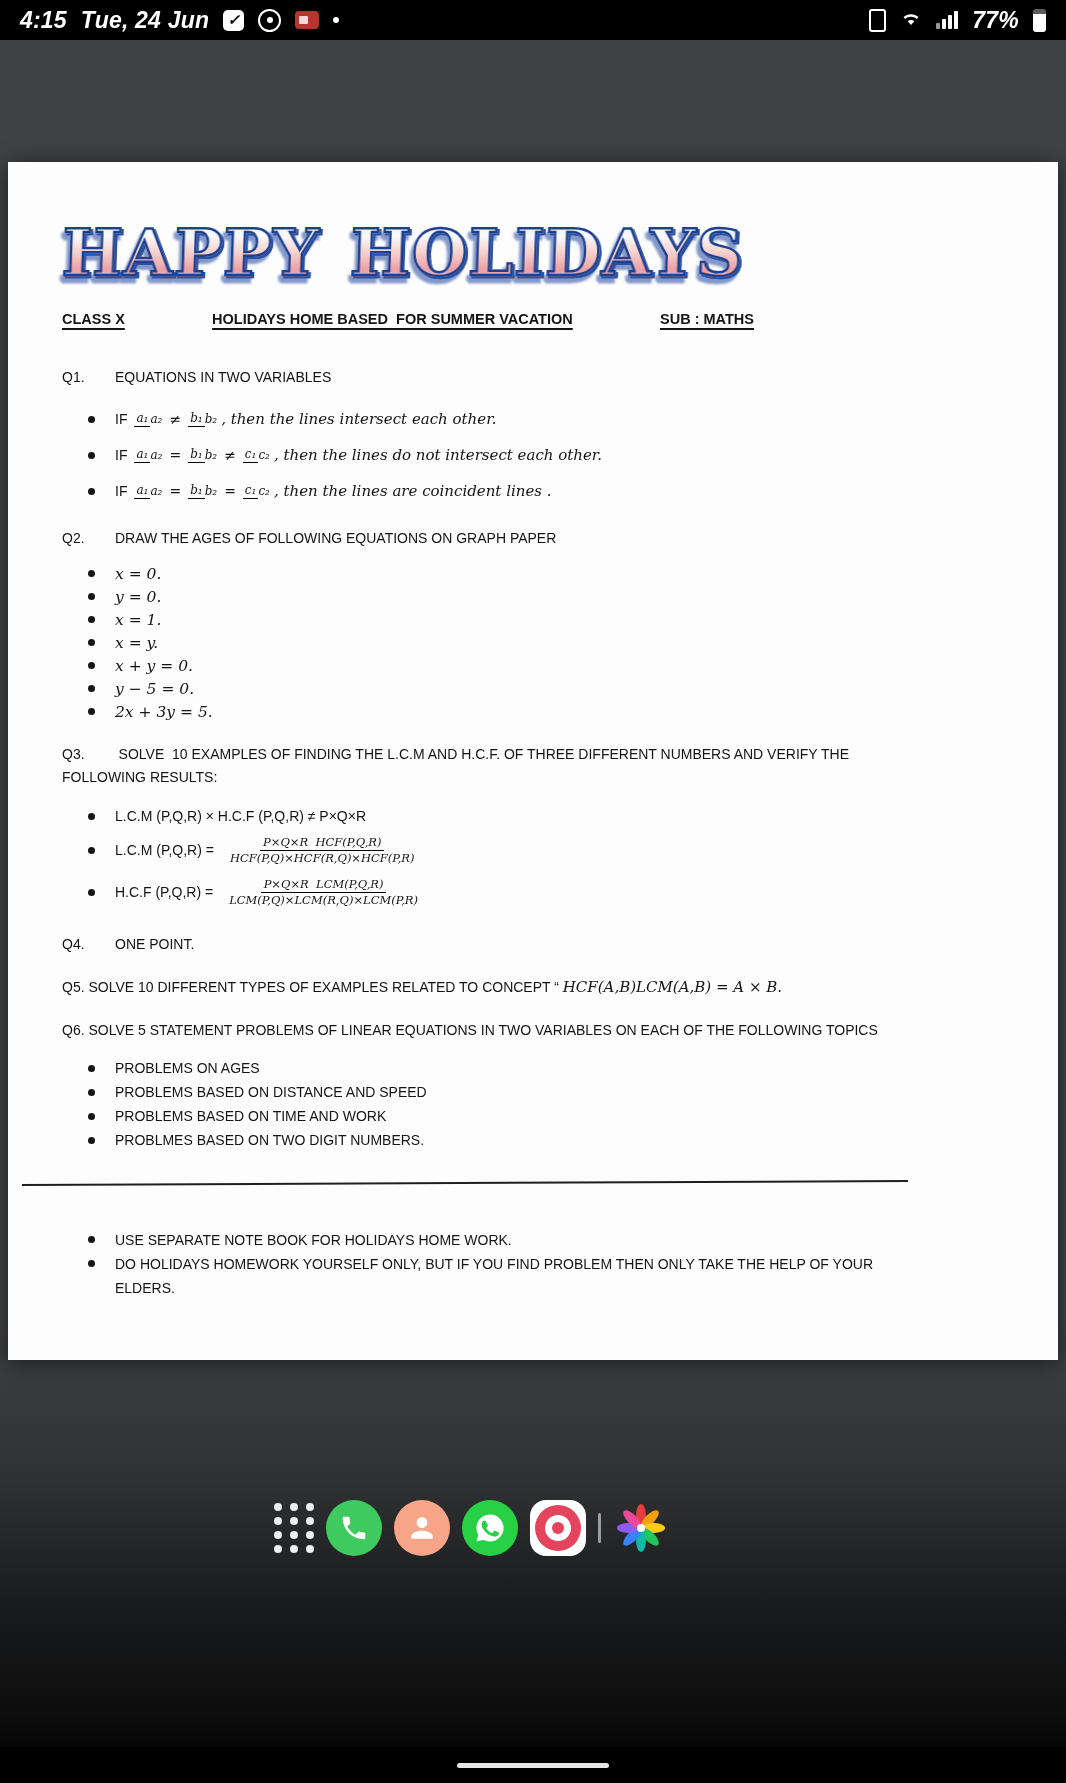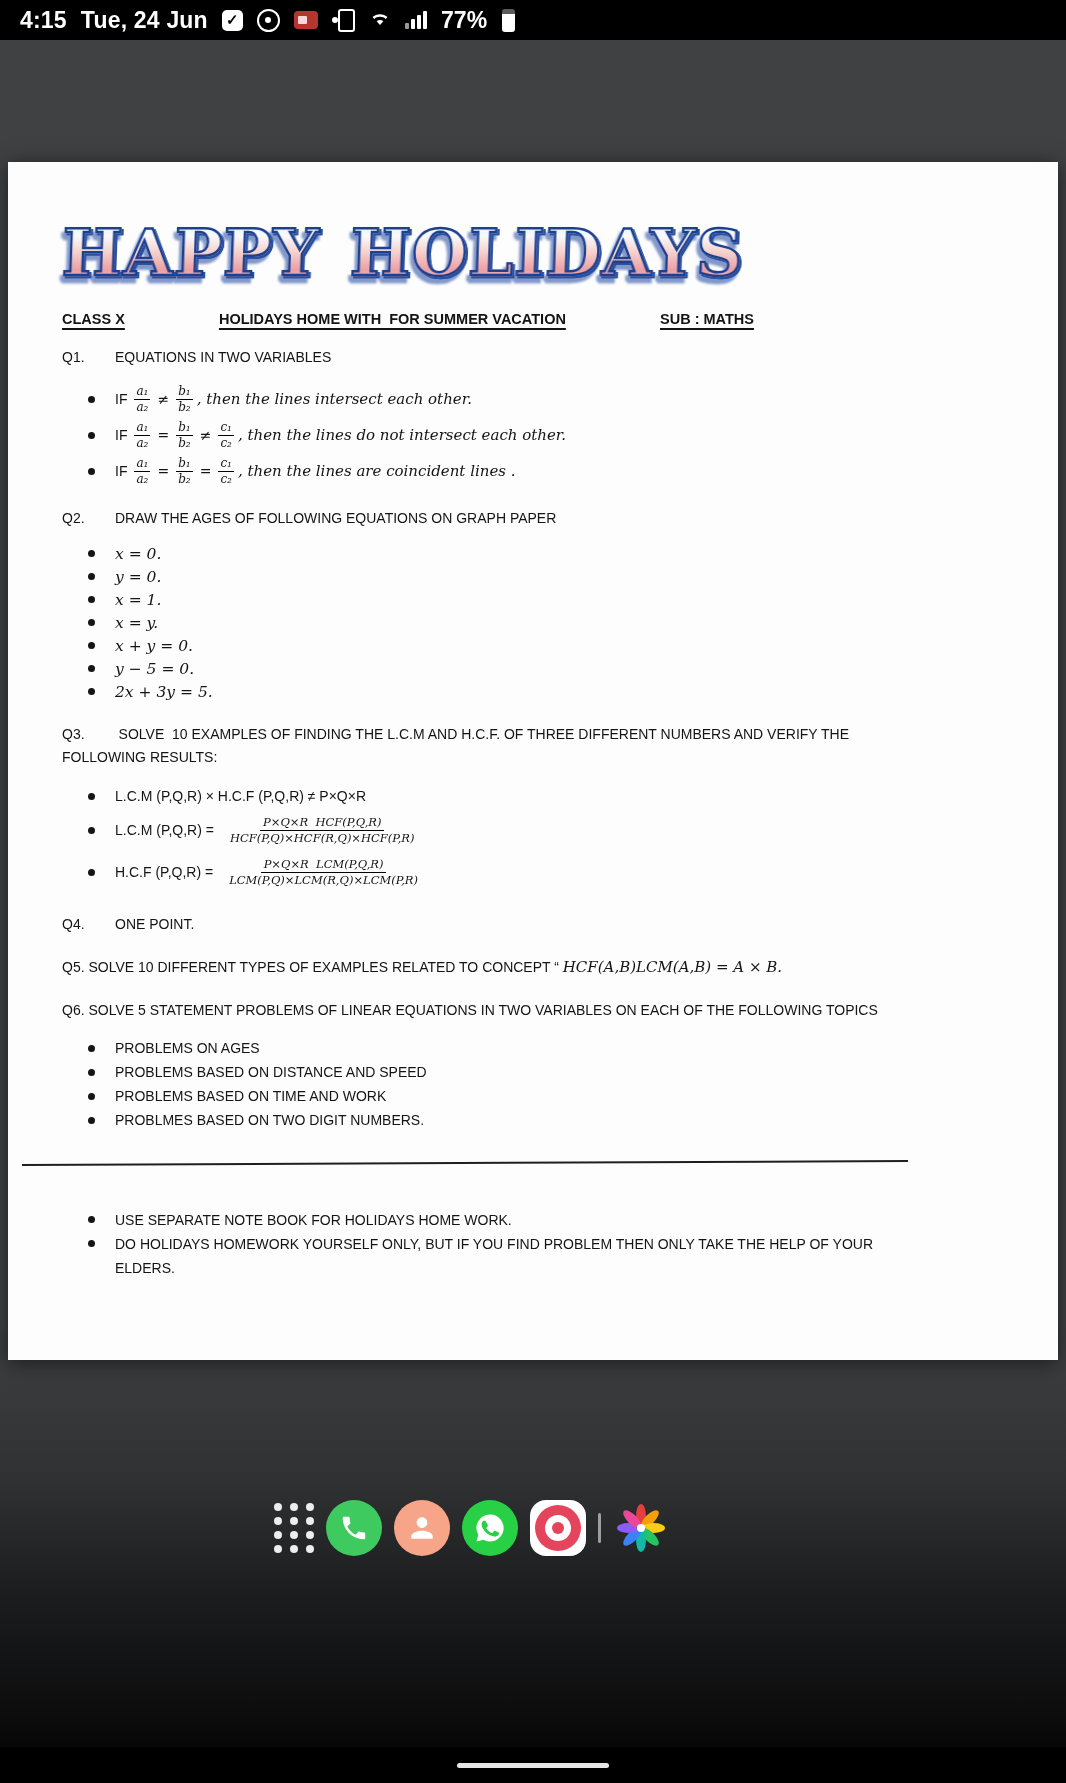--- a/index.html
+++ b/index.html
@@ -3,21 +3,21 @@
 <meta charset="utf-8">
 <style>
   html,body{margin:0;padding:0;background:#000;}
   .screen{
     position:relative;width:1066px;height:1783px;overflow:hidden;
     background:linear-gradient(180deg,#3f4143 0%,#3f4143 74%,#303132 83%,#1a1b1c 90%,#0d0d0e 96%,#000 100%);
     font-family:"Liberation Sans",sans-serif;
   }
   
   .sb{position:absolute;top:0;left:0;right:0;height:40px;background:#000;color:#fff;
-      display:flex;justify-content:flex-start;align-items:center;padding:0 20px;box-sizing:border-box;}
+      display:flex;justify-content:space-between;align-items:center;padding:0 20px;box-sizing:border-box;font-style:italic;}
   .sb-left,.sb-right{display:flex;align-items:center;gap:14px;}
   .sb-time,.sb-date,.sb-batt-pct{font-weight:700;font-size:23px;letter-spacing:.2px;}
   .sbi{display:inline-flex;align-items:center;justify-content:center;}
   .sq{width:21px;height:21px;background:#fff;border-radius:5px;color:#000;font-size:15px;font-weight:700;}
   .ring{width:19px;height:19px;border:2.5px solid #fff;border-radius:50%;}
   .ringdot{width:6px;height:6px;background:#fff;border-radius:50%;}
   .redapp{width:24px;height:18px;background:#b6352e;border-radius:4px;position:relative;}
   .redapp .slot{position:absolute;left:4px;top:5px;width:9px;height:8px;background:#f3d9d7;border-radius:1px;}
   .moredot{width:6px;height:6px;background:#fff;border-radius:50%;}
   .devico{width:13px;height:19px;border:2px solid #fff;border-radius:3px;}
@@ -42,33 +42,33 @@
     font-family:"DejaVu Serif",serif;font-weight:700;font-size:64px;line-height:78px;
     letter-spacing:1px;word-spacing:8px;
     background:linear-gradient(180deg,#dfe7f5 0%,#f8fafc 28%,#f6d7d2 46%,#ec9fa4 72%,#fbe3e3 100%);
     -webkit-background-clip:text;background-clip:text;color:transparent;
     -webkit-text-stroke:2.4px #1c3f8f;
     filter:drop-shadow(2px 2px 0 #274f9f) drop-shadow(-3px 5px 1px rgba(30,70,160,.55));
     transform:skewX(-2deg);width:fit-content;
   }
   .doc-header{display:flex;justify-content:space-between;width:692px;margin-top:16px;font-weight:700;font-size:14.5px;}
   .doc-header span{text-decoration:underline;text-underline-offset:4px;text-decoration-thickness:1.5px;}
-  .qflex{display:flex;margin-top:16px;}
+  .qflex{display:flex;margin-top:36px;}
   .qflex .qlabel{flex:0 0 53px;}
   .qline{line-height:23px;}
   .gap34{display:inline-block;width:34px;}
   .blist{margin:12px 0 0 26px;}
   .brow{display:flex;align-items:center;}
   .bdot{flex:0 0 27px;display:flex;align-items:center;}
   .bdot::before{content:"";width:7px;height:7px;border-radius:50%;background:#151515;display:block;}
   .mathit{font-family:"DejaVu Serif",serif;font-style:italic;}
   
   .mrow{height:36px;}
   .if-pref{font-size:14px;margin-right:5px;}
-  .frac{display:inline-flex;flex-direction:column;align-items:center;font-family:"DejaVu Serif",serif;
+  .frac{display:inline-flex;align-items:center;font-family:"DejaVu Serif",serif;
         font-style:italic;font-size:12px;line-height:13px;margin:0 2px;vertical-align:middle;}
   .frac .fn{border-bottom:1.2px solid #000;padding:0 2px 1px;white-space:pre;}
   .frac .fd{padding-top:1px;white-space:pre;}
   .mop{font-family:"DejaVu Serif",serif;font-size:14px;margin:0 5px;}
   .msfx{font-family:"DejaVu Serif",serif;font-style:italic;font-size:15px;margin-left:2px;}
   
   .q2row{height:23px;}
   .q2row .mathit{font-size:15.5px;}
   
   .q3row1{height:26px;font-size:14px;}
@@ -140,21 +140,21 @@
       <span class="batt"></span>
     </div>
   </div>
 
   <div class="page">
 
     <div class="wordart">HAPPY HOLIDAYS</div>
 
     <div class="doc-header">
       <span>CLASS X</span>
-      <span class="ws-pre">HOLIDAYS HOME WITH  FOR SUMMER VACATION</span>
+      <span class="ws-pre">HOLIDAYS HOME BASED  FOR SUMMER VACATION</span>
       <span>SUB : MATHS</span>
     </div>
 
     <div class="qflex">
       <span class="qlabel">Q1.</span>
       <div>
         <div class="qline">EQUATIONS IN TWO VARIABLES</div>
       </div>
     </div>
 

